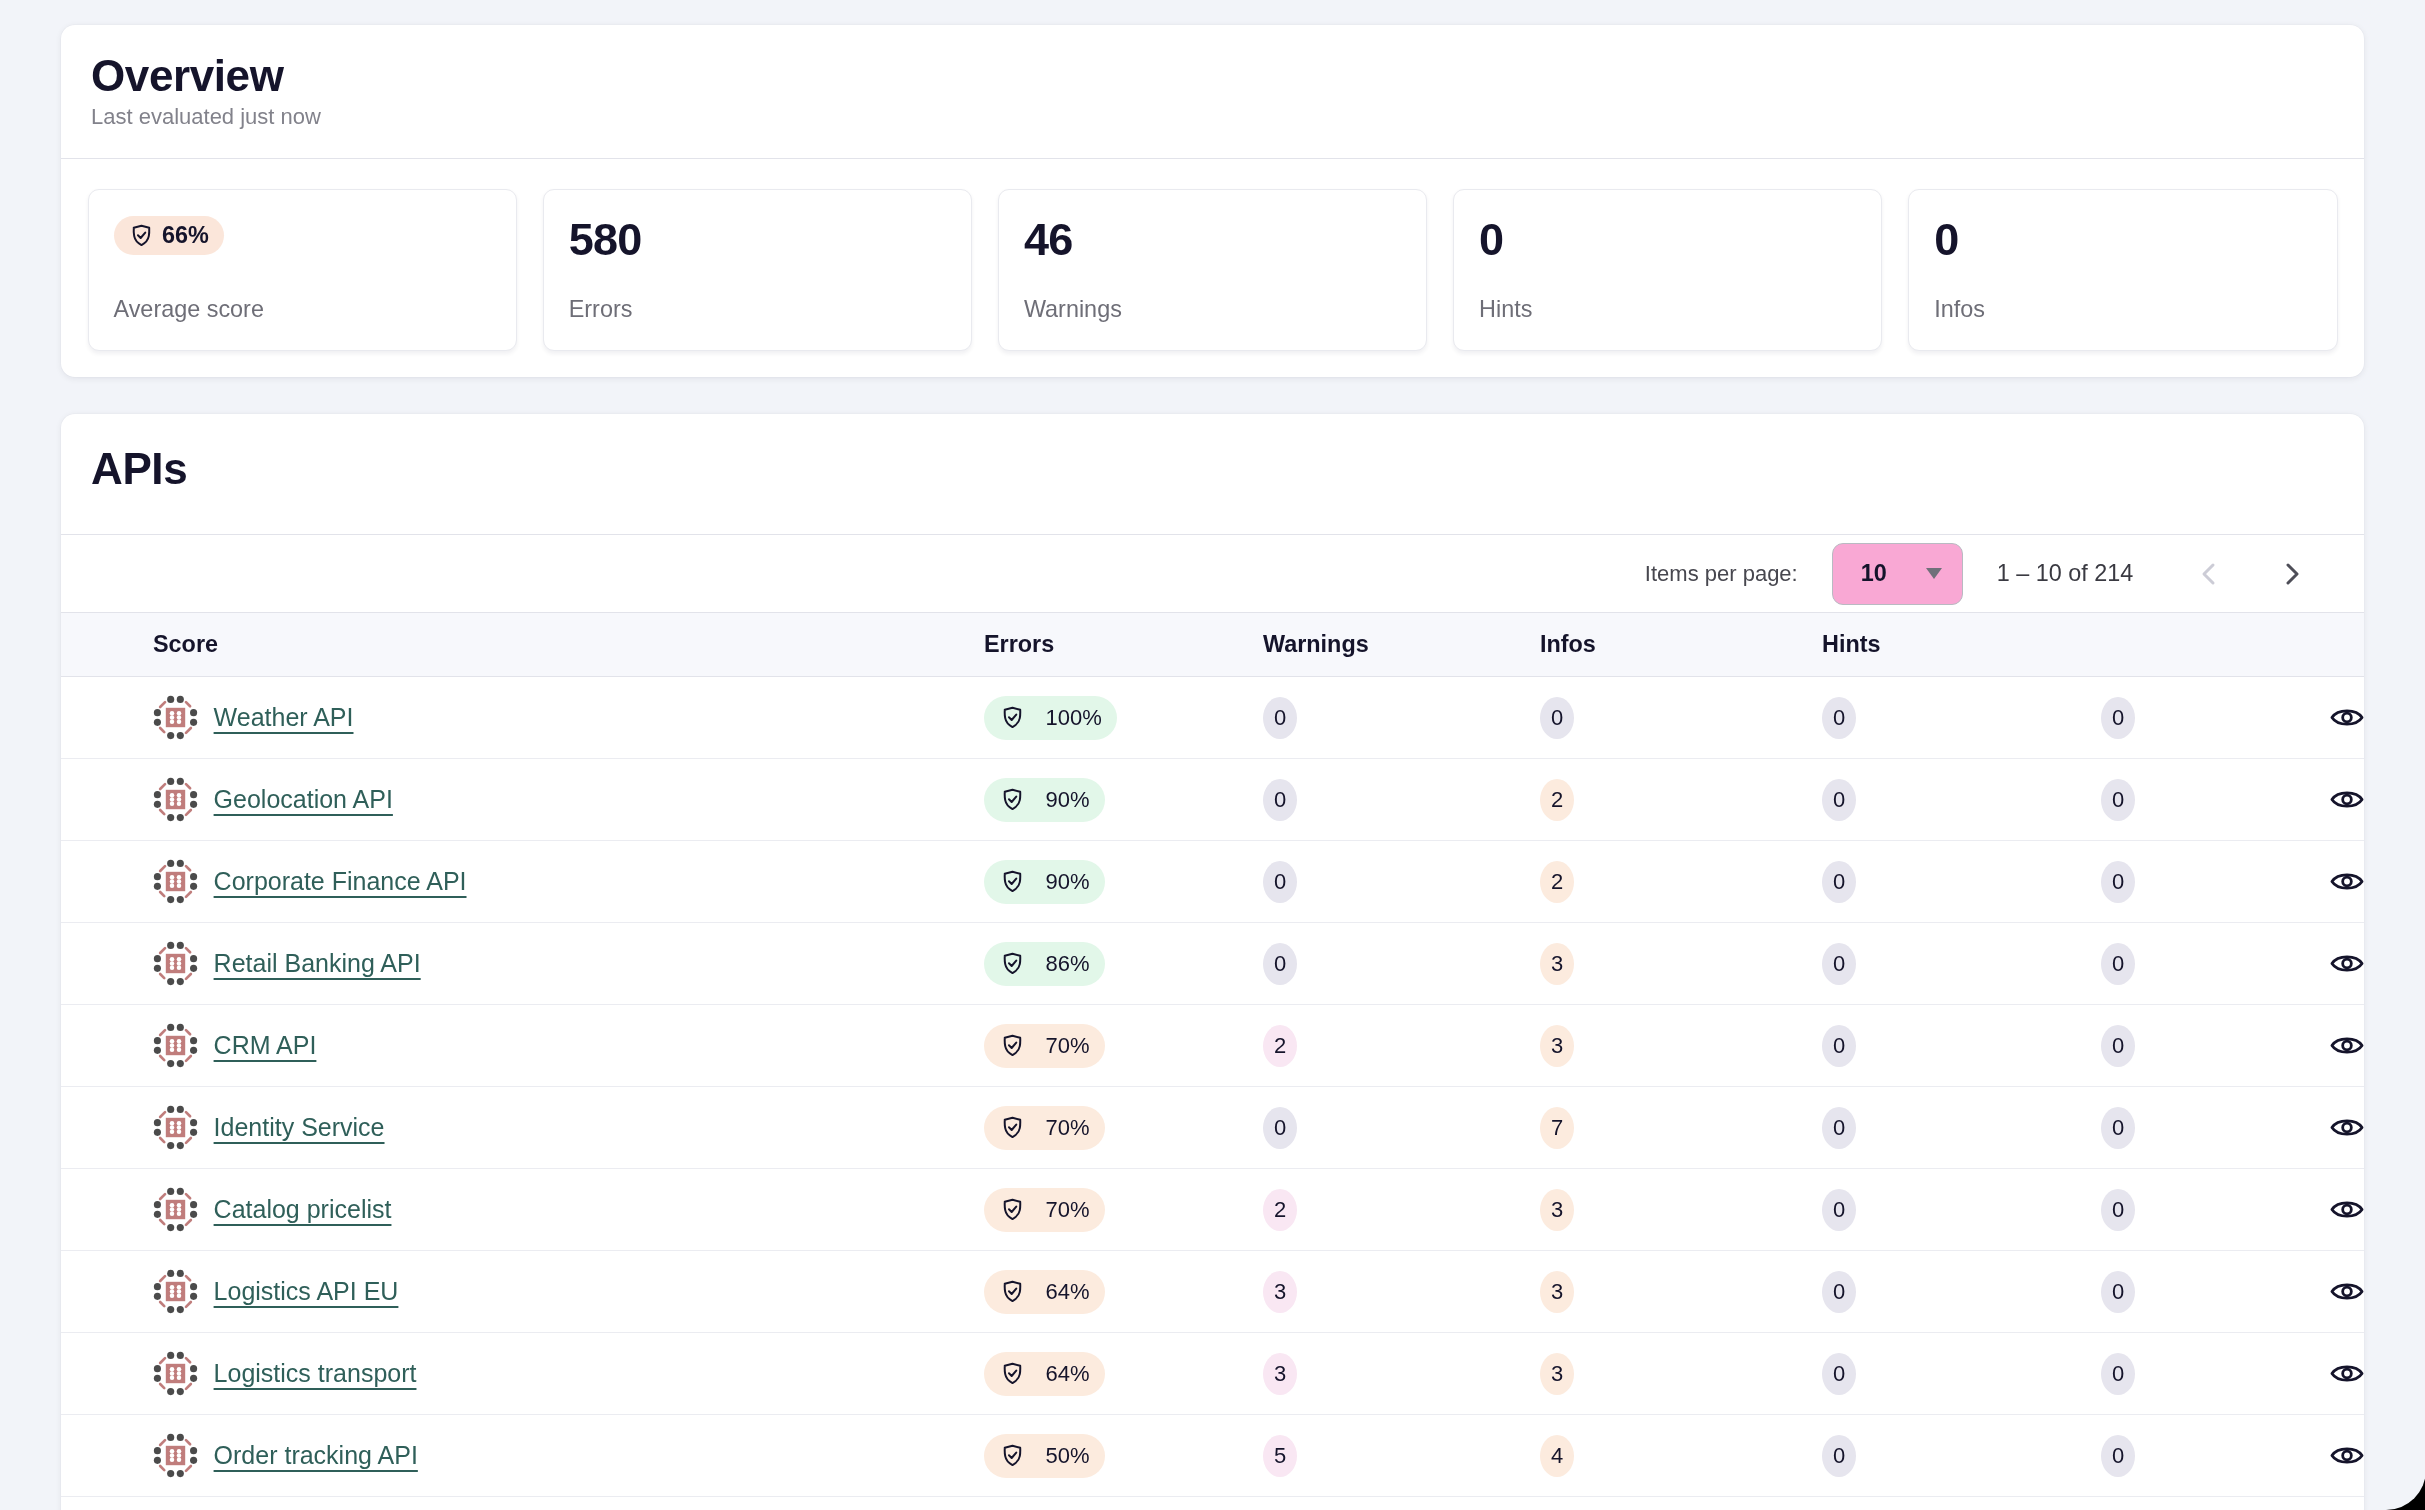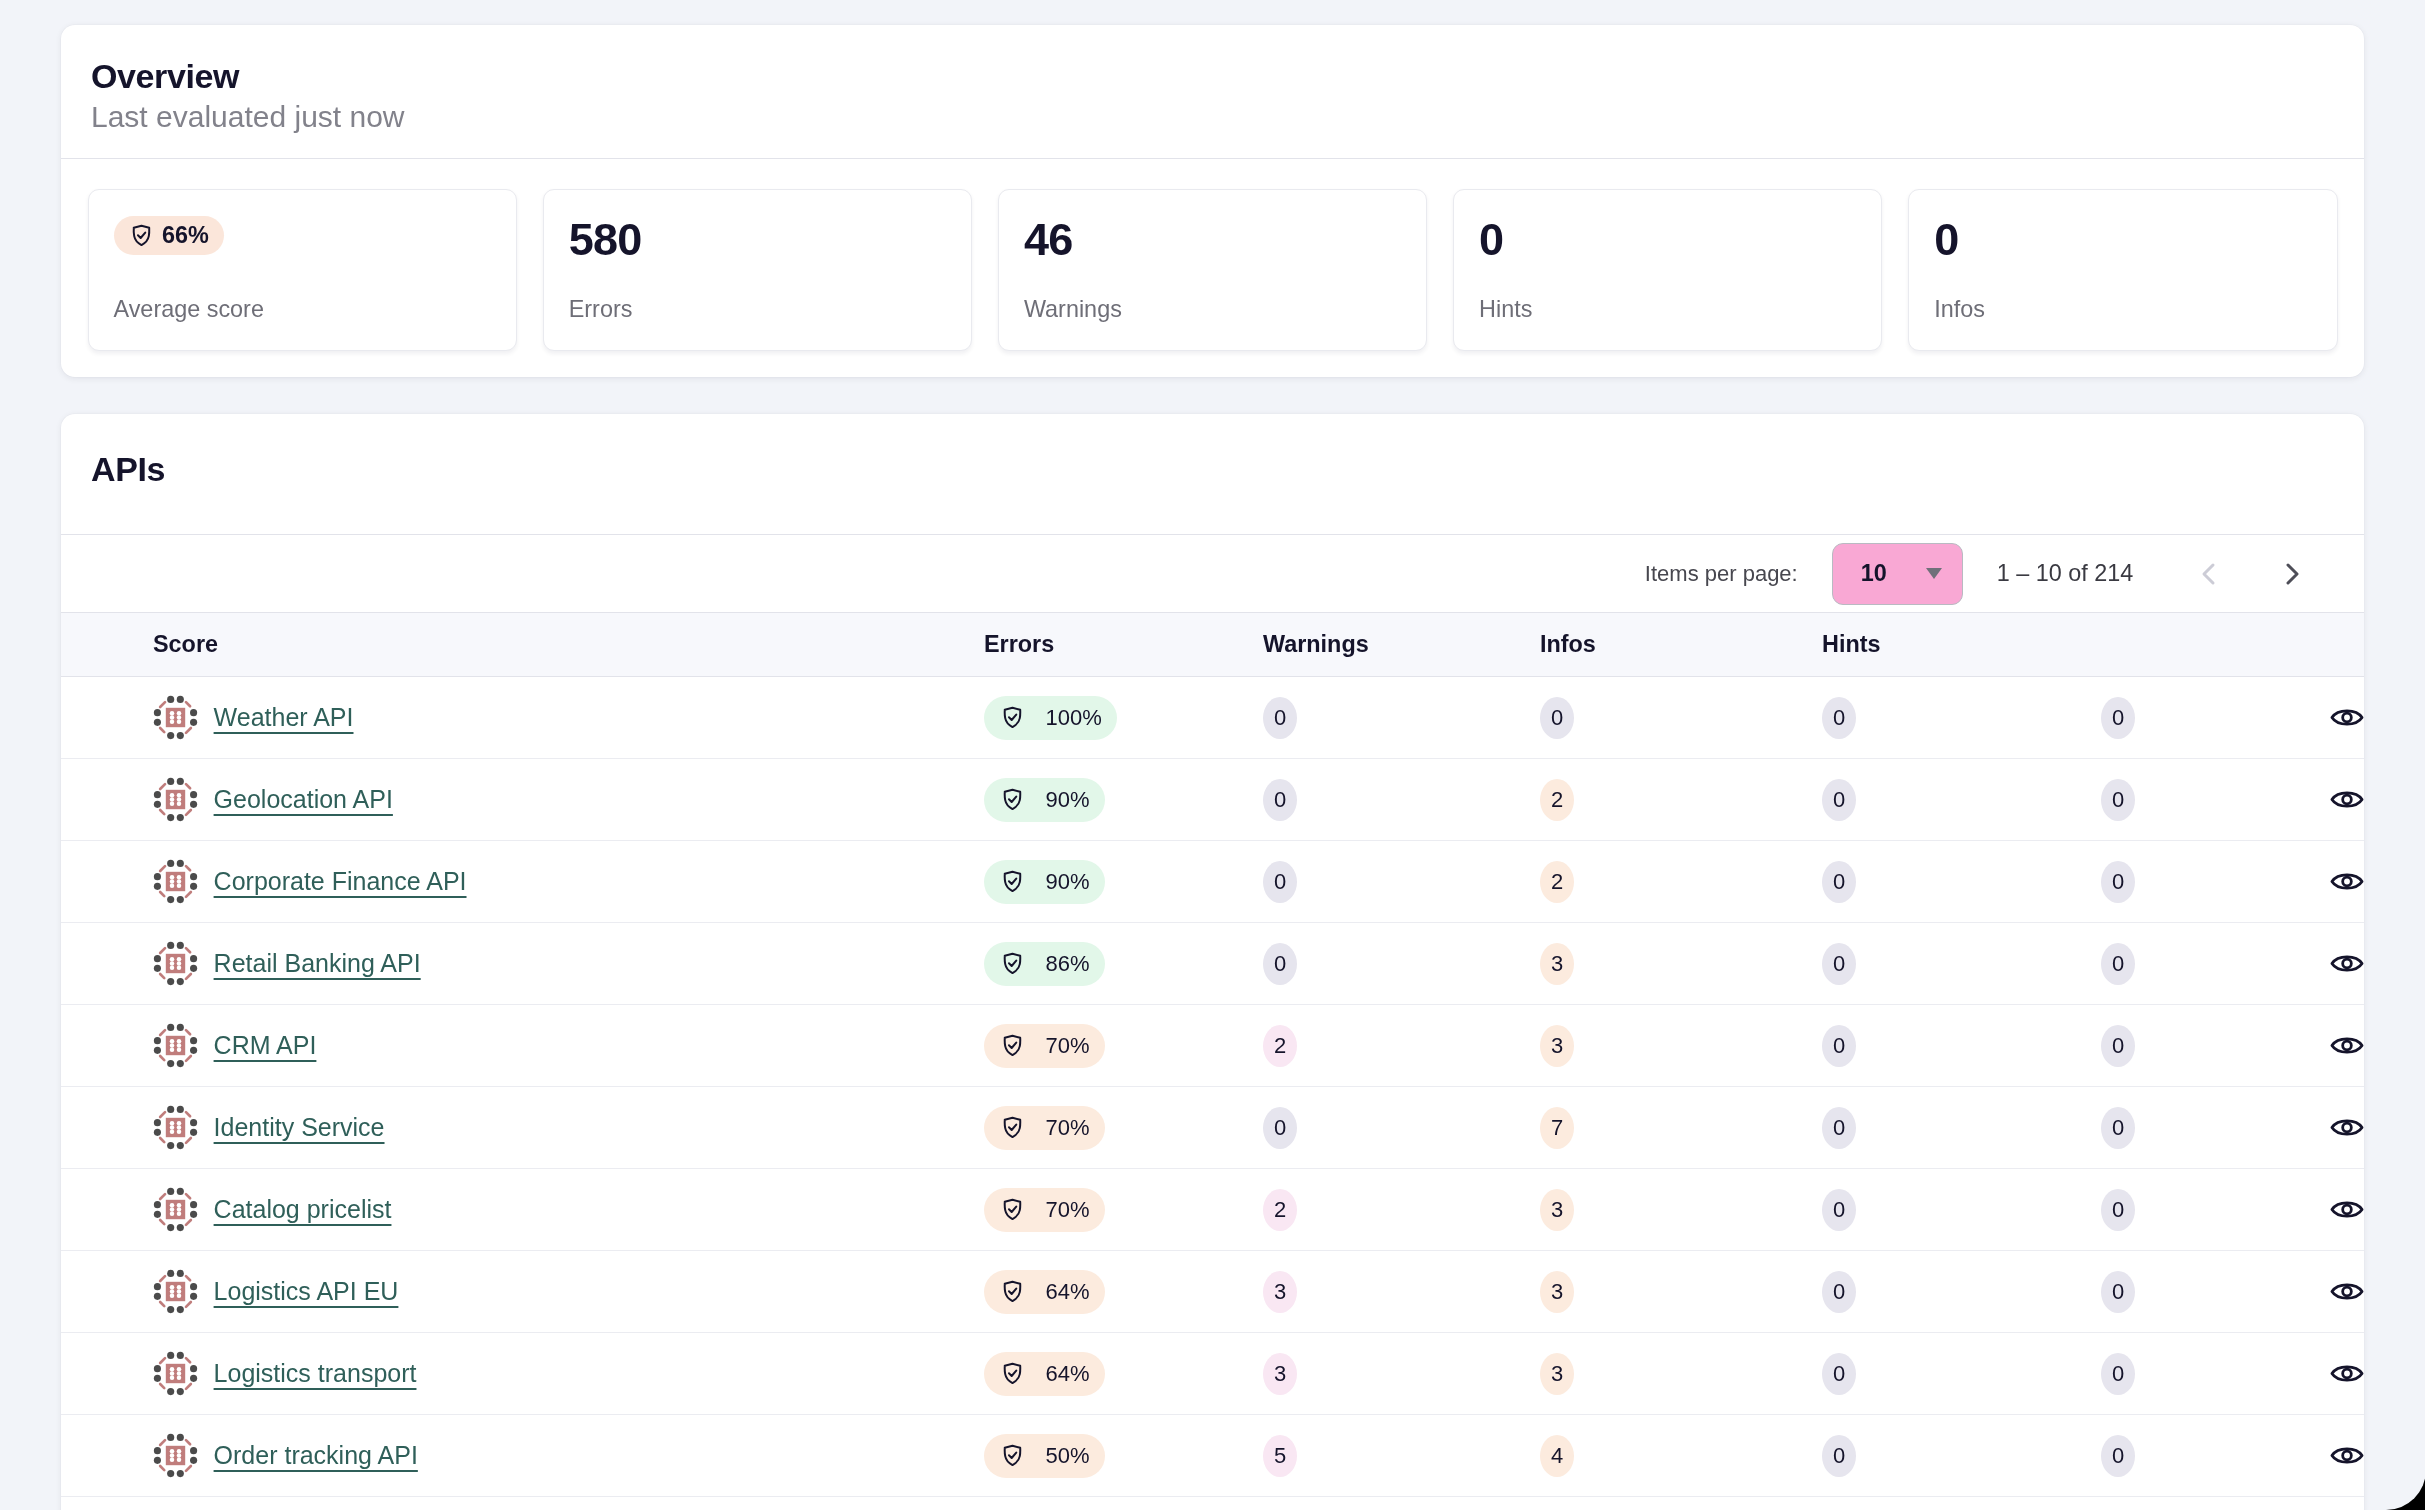--- a/index.html
+++ b/index.html
@@ -10,22 +10,22 @@
     --icon_dot:#4b4b4b; --card_border:#e9eaef; --select_border:#b9bac2;
     --chev_disabled:#ccccd6; --chev:#4e4e58;
   }
   *{margin:0;padding:0;box-sizing:border-box;}
   html,body{width:2426px;height:1510px;overflow:hidden;}
   body{background:#000;font-family:"Liberation Sans","DejaVu Sans",sans-serif;color:var(--ink);}
   .page{width:2426px;height:1510px;background:var(--page_bg);border-bottom-right-radius:40px;overflow:hidden;padding:25px 62px 0 61px;}
   .panel{background:var(--panel_bg);border-radius:14px;box-shadow:0 1.6px 6.2px rgba(20,20,43,.07),0 0 0 0.8px rgba(20,20,43,.02);width:2303px;}
   
   .overview-head{padding:30px 30px 26.5px;border-bottom:1.6px solid var(--border);}
-  .h1{font-size:34px;font-weight:700;letter-spacing:-0.4px;line-height:42px;color:var(--ink);}
-  .subtitle{margin-top:6.2px;font-size:30px;line-height:28px;color:var(--muted);}
+  .h1{font-size:44px;font-weight:700;letter-spacing:-0.4px;line-height:42px;color:var(--ink);}
+  .subtitle{margin-top:6.2px;font-size:22px;line-height:28px;color:var(--muted);}
   .stats{display:flex;gap:26px;padding:30px 26.5px 26.5px;}
   .stat-card{flex:1;height:162px;background:#fff;border:1.6px solid var(--card_border);border-radius:11px;
     box-shadow:0 2.3px 4.7px rgba(20,20,43,.06);padding:26.5px 25px;display:flex;flex-direction:column;justify-content:space-between;}
   .stat-value{font-size:45px;font-weight:700;letter-spacing:-0.8px;line-height:47px;color:var(--ink);}
   .stat-label{font-size:23.4px;color:var(--muted2);}
   .pill{display:inline-flex;align-items:center;gap:7.8px;height:39px;padding:0 15.6px;border-radius:20px;width:max-content;}
   .pill .pct{font-size:23.4px;font-weight:600;color:var(--ink);}
   .tone-peach{background:var(--badge_peach);}
   .tone-green{background:var(--badge_green);}
   .tone-pink{background:var(--badge_pink);}

